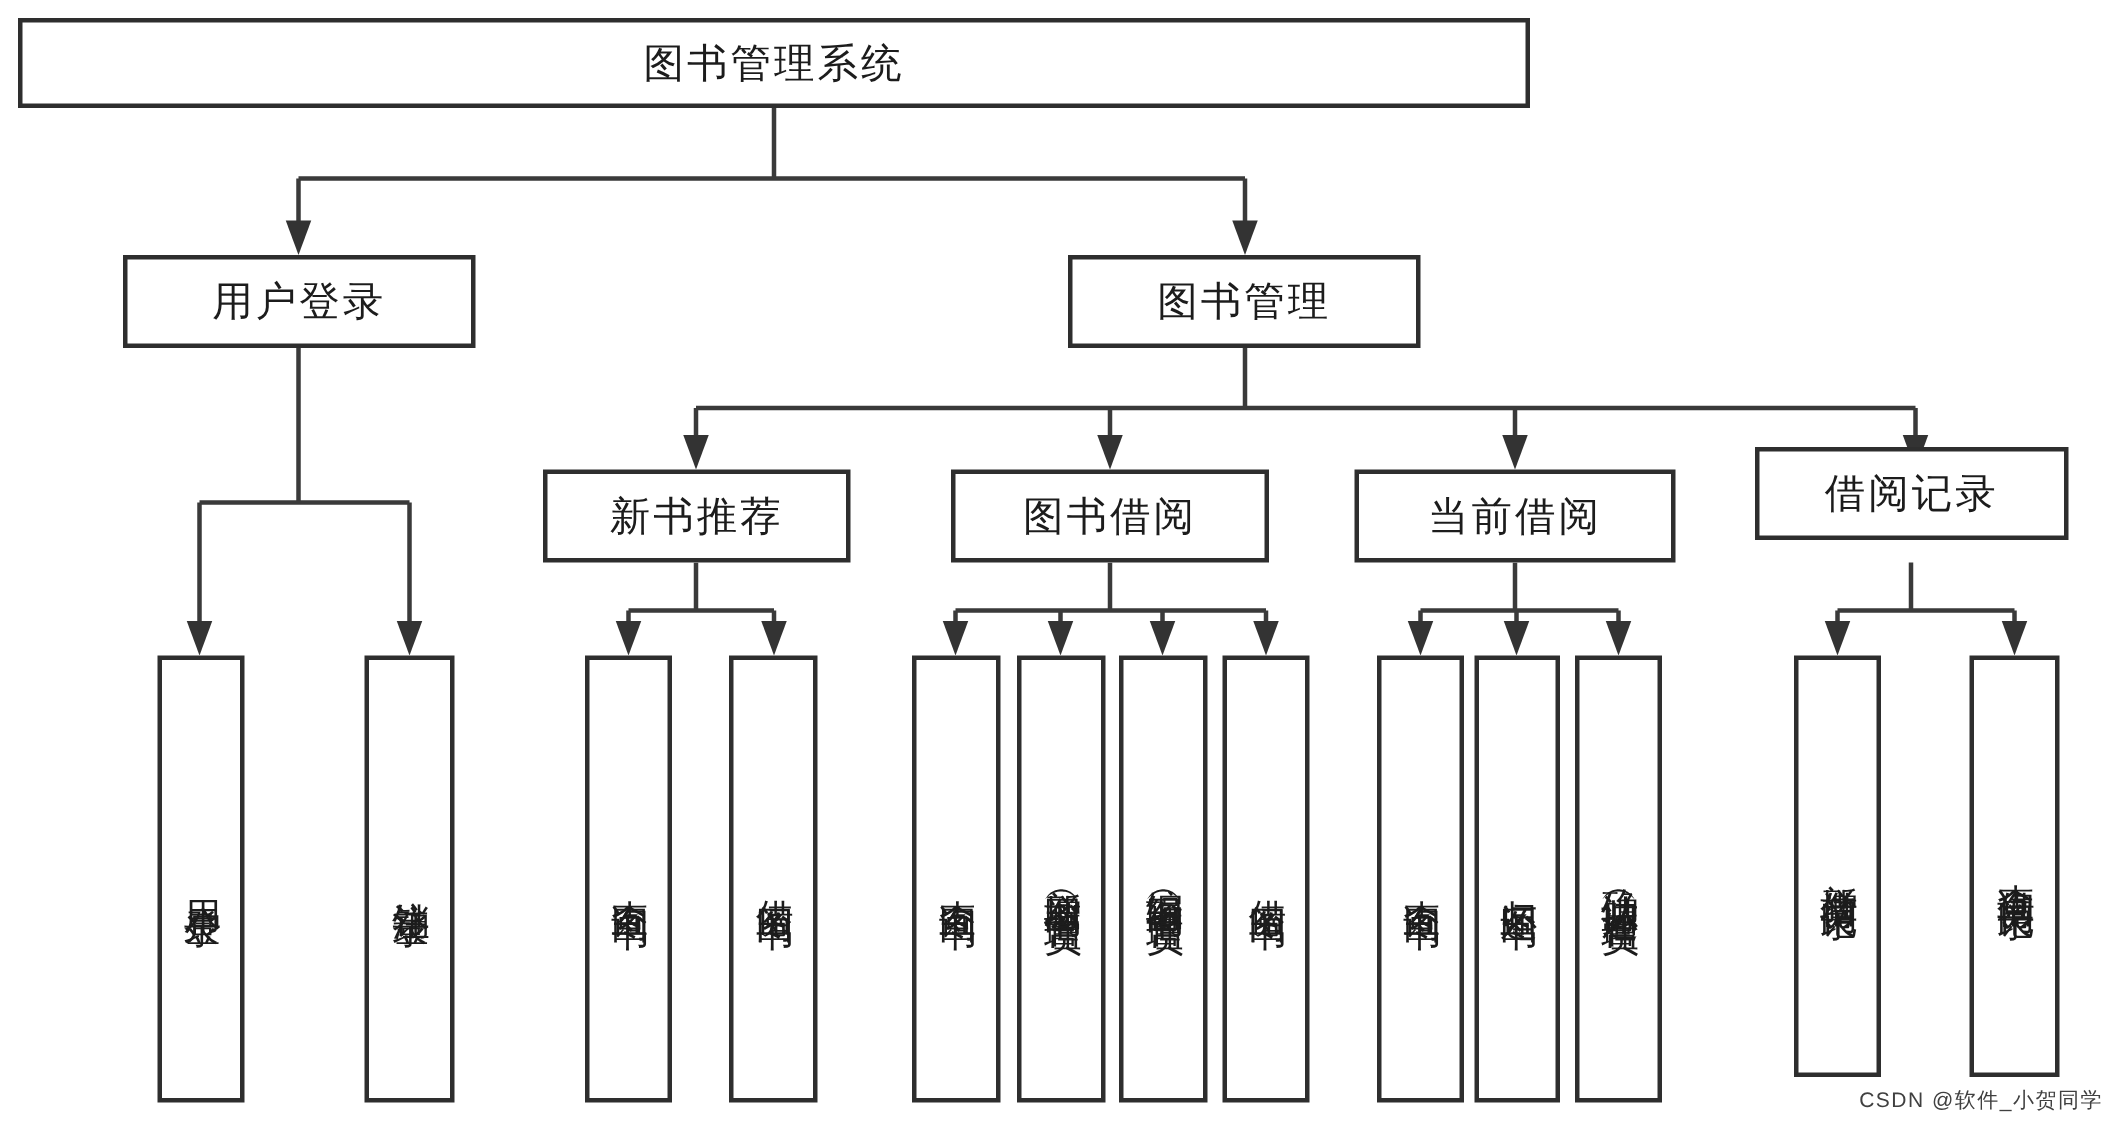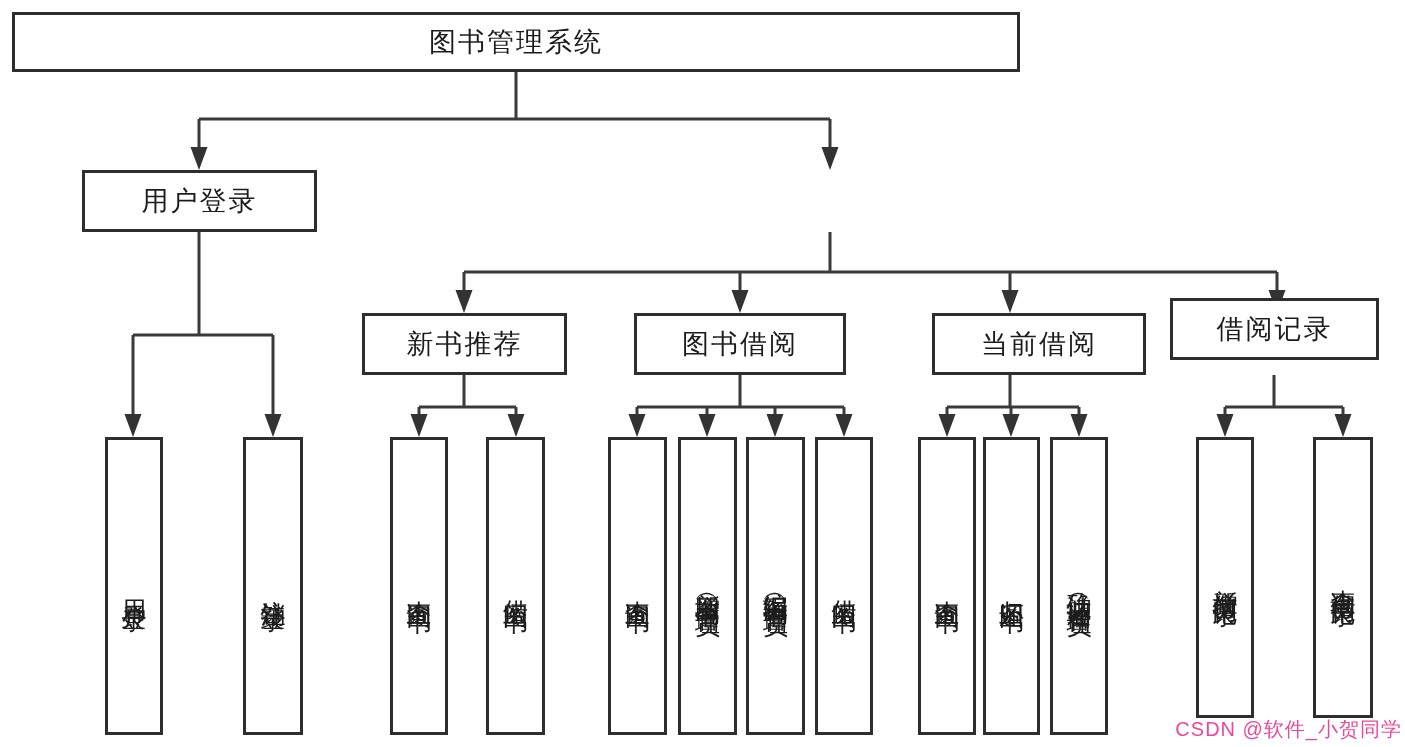--- a/index.html
+++ b/index.html
@@ -44,22 +44,22 @@
     font-size: 25px;
     line-height: 1;
     letter-spacing: 3px;
     color: #1c1c1c;
     white-space: nowrap;
   }
   .watermark {
     position: absolute;
     right: 3px;
     bottom: 4px;
-    font-size: 20px;
-    color: #ec4899;
+    font-size: 14px;
+    color: #404040;
     letter-spacing: 1px;
     z-index: 5;
     white-space: nowrap;
   }
   .line {
     stroke: #3a3a3a;
     stroke-width: 3;
     fill: none;
   }
   .arrow {
@@ -128,28 +128,31 @@
     <polygon class="arrow" points="1334.5,414 1351.5,414 1343,437"></polygon>
   </svg>
 
   <div class="box" style="left:12px;top:12px;width:1008px;height:60px">
     <span class="hlbl">图书管理系统</span>
   </div>
 
   <div class="box" style="left:82px;top:170px;width:235px;height:62px">
     <span class="hlbl">用户登录</span>
   </div>
+  <div class="box" style="left:712px;top:170px;width:235px;height:62px">
+    <span class="hlbl">图书管理</span>
+  </div>
 
   <div class="box" style="left:634px;top:313px;width:212px;height:62px">
     <span class="hlbl">图书借阅</span>
   </div>
   <div class="box" style="left:362px;top:313px;width:205px;height:62px">
     <span class="hlbl">新书推荐</span>
   </div>
-  <div class="box" style="left:932px;top:313px;width:214px;height:62px">
+  <div class="box" style="left:903px;top:313px;width:214px;height:62px">
     <span class="hlbl">当前借阅</span>
   </div>
   <div class="box" style="left:1170px;top:298px;width:209px;height:62px">
     <span class="hlbl">借阅记录</span>
   </div>
 
   <div class="box" style="left:105px;top:437px;width:58px;height:298px">
     <span class="vlbl">用户登录</span>
   </div>
   <div class="box" style="left:243px;top:437px;width:60px;height:298px">

